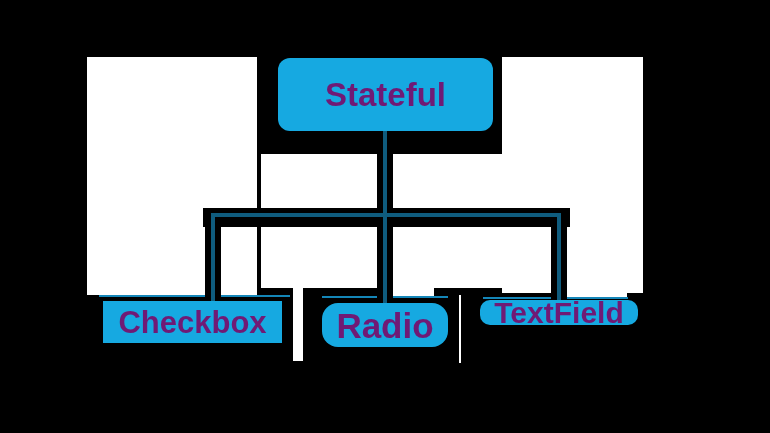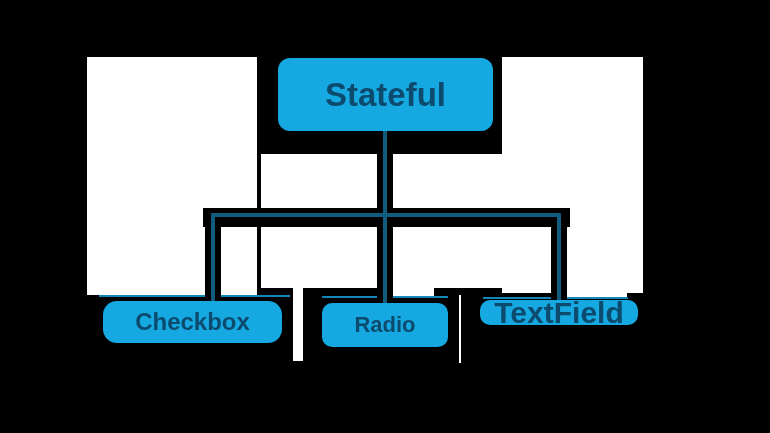--- a/index.html
+++ b/index.html
@@ -45,42 +45,42 @@
   .cline { background: #0f5c7e; }
   .line-stem   { left: 383px; top: 131px; width: 4px;   height: 84px; }
   .line-hbar   { left: 211px; top: 213px; width: 350px; height: 4px; }
   .line-drop-1 { left: 211px; top: 217px; width: 4px;   height: 84px; }
   .line-drop-2 { left: 383px; top: 217px; width: 4px;   height: 86px; }
   .line-drop-3 { left: 557px; top: 213px; width: 4px;   height: 87px; }
 
   
   .node {
     background: #16a9e1;
-    color: #0c4a6e;
+    color: #701a75;
     font-weight: bold;
     display: flex;
     align-items: center;
     justify-content: center;
     text-align: center;
     line-height: 1;
   }
   .node-root {
     left: 278px; top: 58px; width: 215px; height: 73px;
     border-radius: 12px;
     font-size: 33px;
   }
   .node-checkbox {
     left: 103px; top: 301px; width: 179px; height: 42px;
-    border-radius: 14px;
-    font-size: 24px;
+    border-radius: 0;
+    font-size: 31px;
   }
   .node-radio {
     left: 322px; top: 303px; width: 126px; height: 44px;
-    border-radius: 10px;
-    font-size: 22px;
+    border-radius: 16px;
+    font-size: 35px;
   }
   .node-textfield {
     left: 480px; top: 300px; width: 158px; height: 25px;
     border-radius: 10px;
     font-size: 30px;
   }
 </style>
 </head>
 <body>
 

